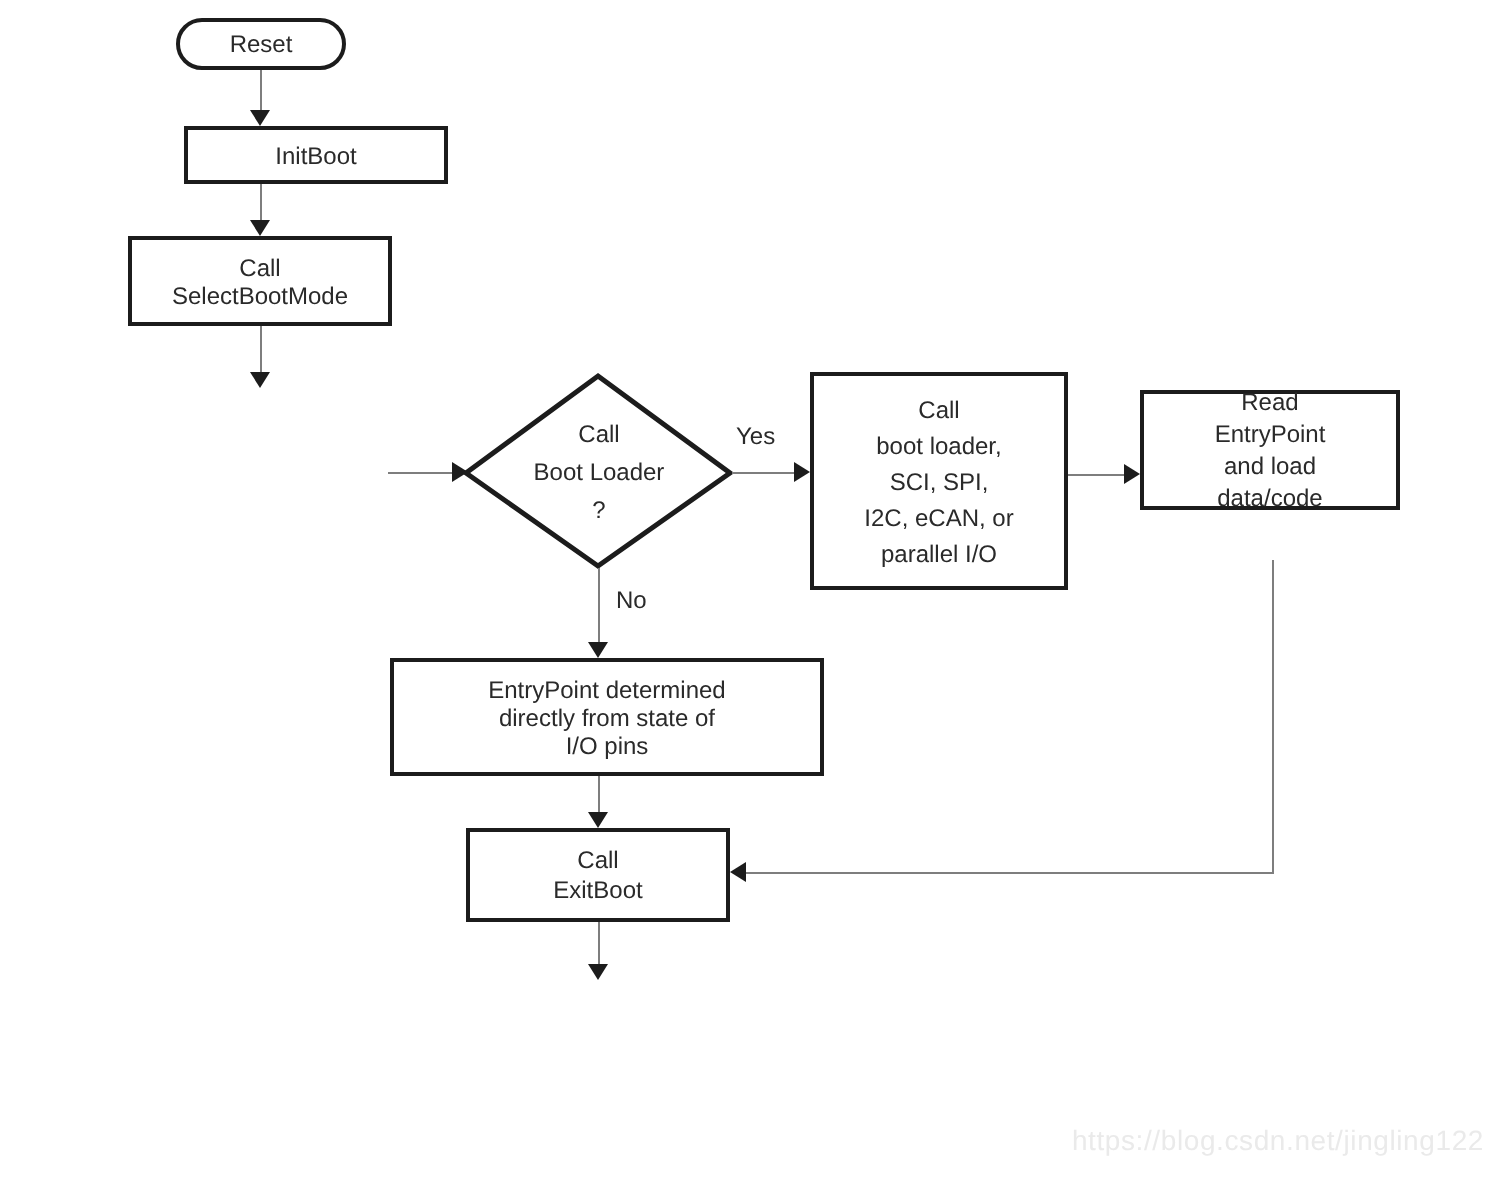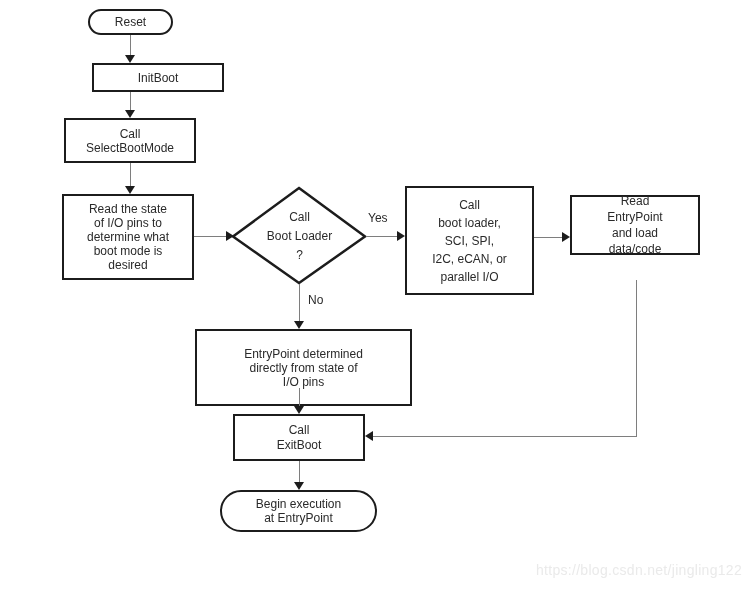--- a/index.html
+++ b/index.html
@@ -48,25 +48,20 @@
 
   <div class="vline" style="left:130px; top:92px; height:19px;"></div>
   <div class="arr arr-down" style="left:125px; top:110px;"></div>
 
   <div class="node lh14" style="left:64px; top:118px; width:132px; height:45px;">Call
 SelectBootMode</div>
 
   <div class="vline" style="left:130px; top:163px; height:24px;"></div>
   <div class="arr arr-down" style="left:125px; top:186px;"></div>
 
-  <div class="node lh14" style="left:62px; top:194px; width:132px; height:86px;">Read the state
-of I/O pins to
-determine what
-boot mode is
-desired</div>
 
   <div class="hline" style="left:194px; top:236px; width:33px;"></div>
   <div class="arr arr-right" style="left:226px; top:231px;"></div>
 
   <div class="diamond-wrap">
     <svg width="141" height="105" viewBox="0 0 141 105">
       <polygon points="70,4 136,52.5 70,99 4,52.5" style="fill:#ffffff; stroke:var(--node-border,#1c1c1c); stroke-width:2.5;"></polygon>
     </svg>
     <div class="diamond-label lh19">Call
 Boot Loader
@@ -88,35 +83,33 @@
 
   <div class="node lh16" style="left:570px; top:195px; width:130px; height:60px;">Read
 EntryPoint
 and load
 data/code</div>
 
   <div class="vline" style="left:299px; top:284px; height:38px;"></div>
   <div class="arr arr-down" style="left:294px; top:321px;"></div>
   <div class="edge-label" style="left:306px; top:293px;">No</div>
 
-  <div class="node lh14" style="left:195px; top:329px; width:217px; height:77px;">EntryPoint determined
+  <div class="node lh14" style="left:195px; top:329px; width:217px; height:59px;">EntryPoint determined
 directly from state of
 I/O pins</div>
 
   <div class="vline" style="left:299px; top:388px; height:19px;"></div>
   <div class="arr arr-down" style="left:294px; top:406px;"></div>
 
   <div class="vline" style="left:636px; top:280px; height:156px;"></div>
   <div class="hline" style="left:371px; top:436px; width:266px;"></div>
   <div class="arr arr-left" style="left:365px; top:431px;"></div>
 
   <div class="node lh15" style="left:233px; top:414px; width:132px; height:47px;">Call
 ExitBoot</div>
 
   <div class="vline" style="left:299px; top:461px; height:22px;"></div>
   <div class="arr arr-down" style="left:294px; top:482px;"></div>
 
-  <div class="node stadium lh14" style="left:220px; top:490px; width:157px; height:42px; border-radius:21px;">Begin execution
-at EntryPoint</div>
 
   <div class="watermark">https://blog.csdn.net/jingling122</div>
 
 </div>
 
 </body></html>

